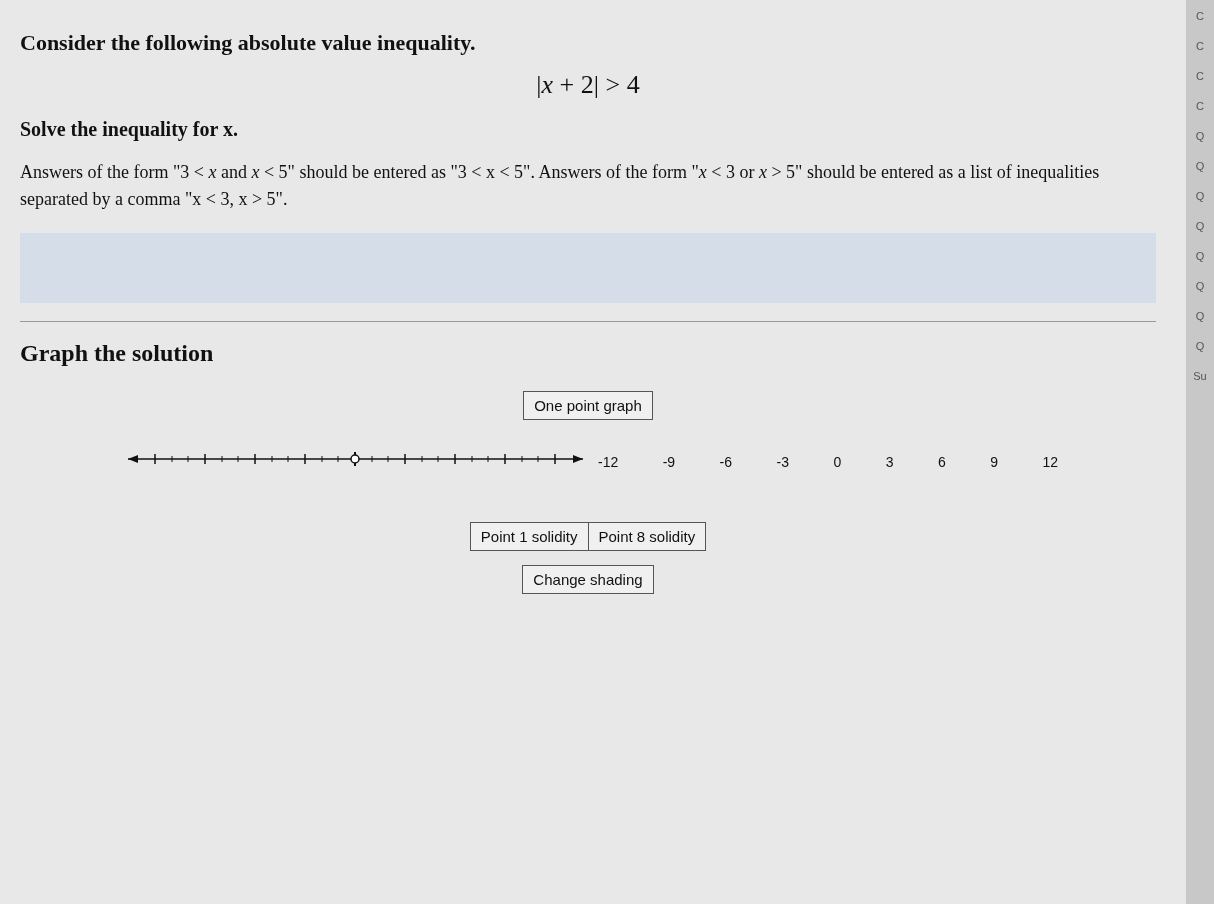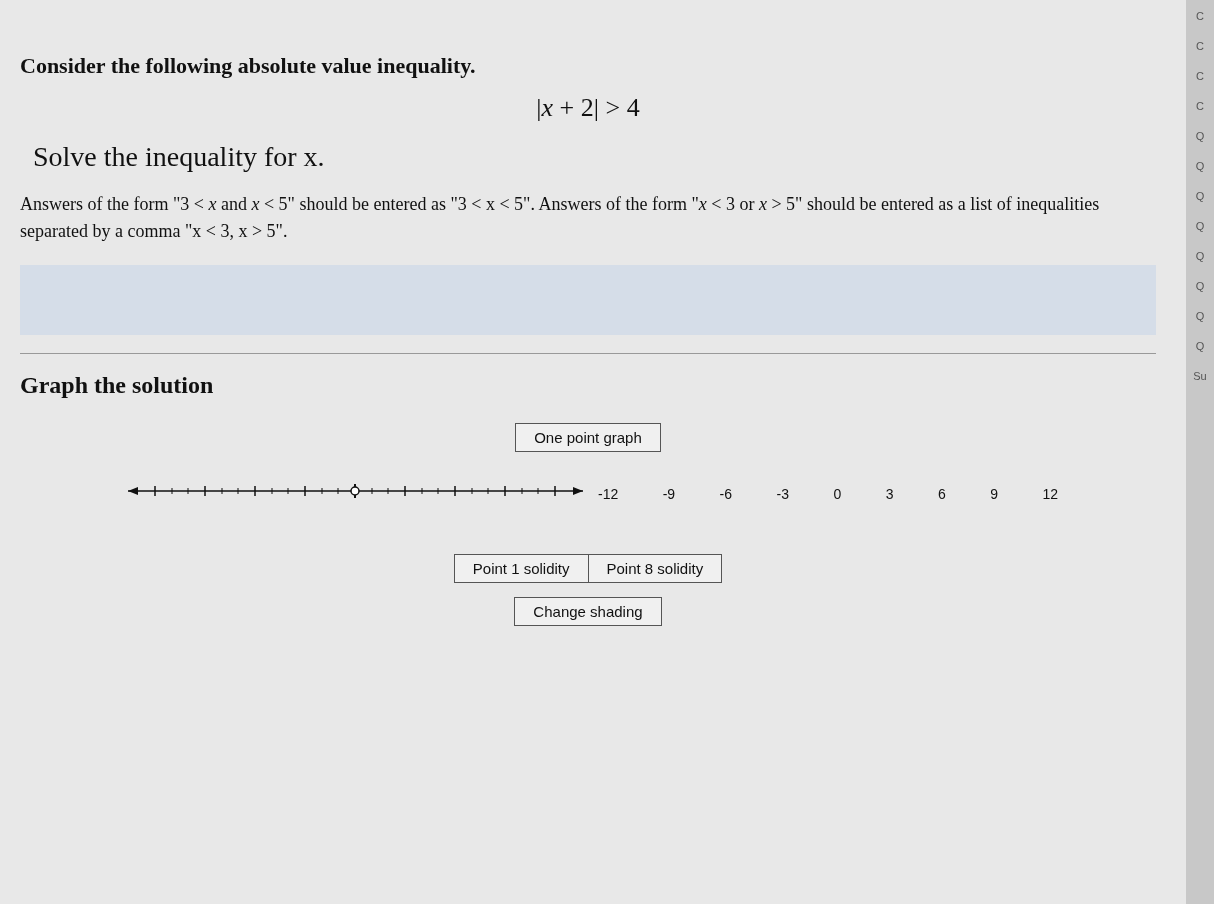--- a/index.html
+++ b/index.html
@@ -33,36 +33,34 @@
       color: #555;
       font-family: Arial, sans-serif;
       writing-mode: horizontal-tb;
     }
 
     h2.problem-title {
       font-size: 22px;
       font-weight: bold;
       margin-bottom: 14px;
       color: #111;
-      margin-top: 23px;
     }
 
     .equation {
       text-align: center;
       font-size: 26px;
       margin-bottom: 18px;
       color: #111;
     }
 
     .solve-instruction {
-      font-size: 28px;
-      font-weight: normal;
+      font-size: 20px;
+      font-weight: bold;
       margin-bottom: 18px;
       color: #111;
-      margin-left: 13px;
     }
 
     .answer-format {
       font-size: 18px;
       line-height: 1.5;
       margin-bottom: 20px;
       color: #111;
     }
 
     .answer-input-area {
@@ -89,21 +87,21 @@
     .graph-controls {
       display: flex;
       flex-direction: column;
       align-items: center;
       gap: 14px;
     }
 
     .btn {
       border: 1px solid #555;
       background: #f0f0f0;
-      padding: 5px 18px;
+      padding: 5px 10px;
       font-size: 15px;
       font-family: Arial, sans-serif;
       cursor: pointer;
       color: #111;
     }
 
     .number-line-container {
       display: flex;
       flex-direction: row;
       align-items: center;

